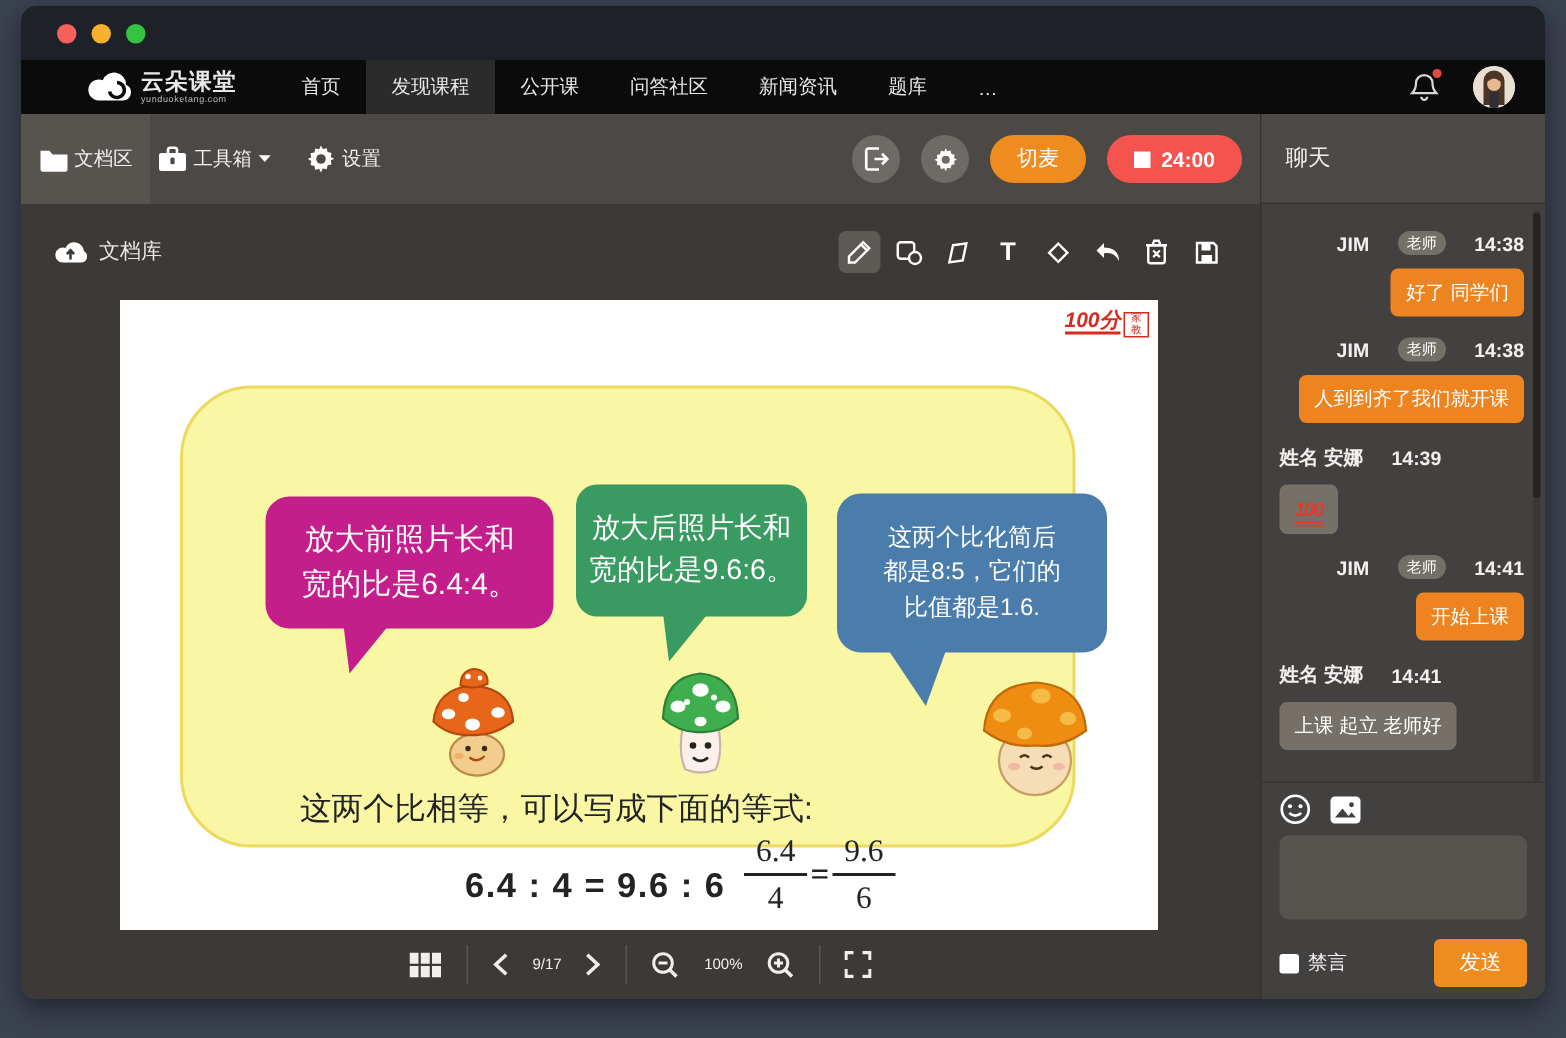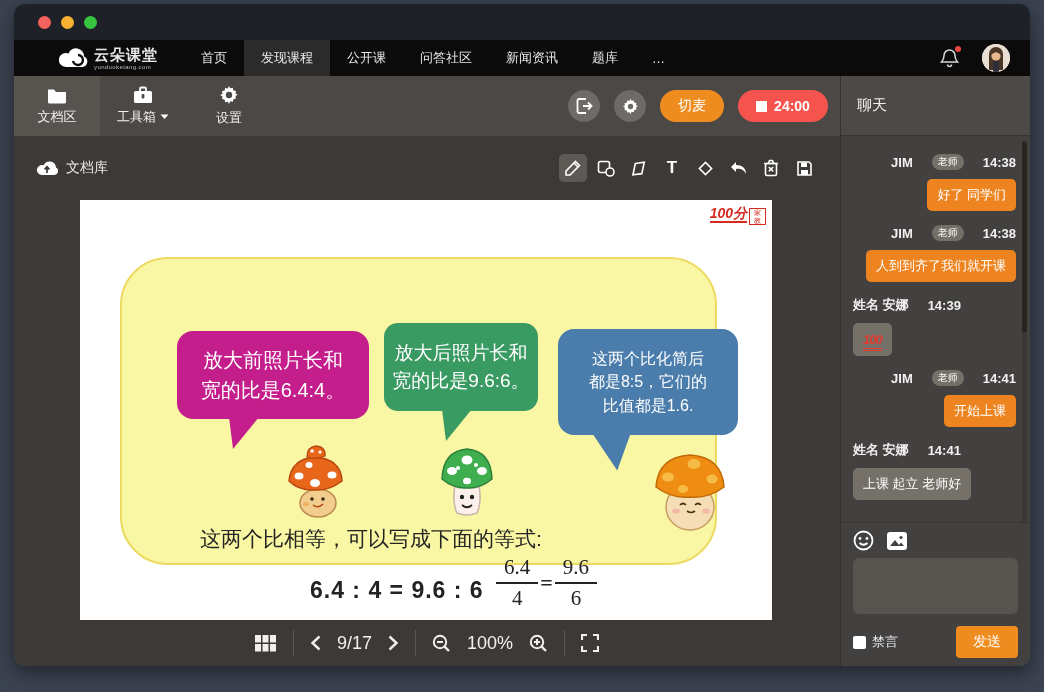--- a/index.html
+++ b/index.html
@@ -28,21 +28,21 @@
   .bell { position:relative; margin-right:22px; width:20px; height:20px; }
   .bell .dot { position:absolute; right:-1px; top:-2px; width:6px; height:6px; border-radius:50%; background:#e8483d; }
   .avatar { width:28px; height:28px; border-radius:50%; background:#efe6dc; overflow:hidden; }
 
   
   .main { flex:1; display:flex; min-height:0; }
   .left-col { width:826px; display:flex; flex-direction:column; background:#3c3936; }
 
   
   .toolbar { height:60px; background:#4b4845; display:flex; align-items:stretch; flex:0 0 auto; }
-  .tb-tab { width:86px; display:flex; flex-direction:column; align-items:center; justify-content:center;
+  .tb-tab { width:86px; display:flex; flex-direction:row; align-items:center; justify-content:center;
             color:#f0efee; font-size:13px; gap:4px; cursor:pointer; }
   .tb-tab.active { background:#575450; }
   .tb-tab .cap-row { display:flex; align-items:center; gap:4px; }
   .tb-right { margin-left:auto; display:flex; align-items:center; gap:14px; padding-right:12px; }
   .circle-btn { width:32px; height:32px; border-radius:50%; background:#6e6a66; display:flex; align-items:center; justify-content:center; cursor:pointer; }
   .pill { height:32px; border-radius:16px; display:flex; align-items:center; justify-content:center;
           color:#fff; font-size:14px; cursor:pointer;text-align:right; }
   .pill.mic { width:64px; background:#ef8c1f; }
   .pill.timer { width:90px; background:#f4544d; font-weight:bold; gap:7px; }
   .stop-sq { width:11px; height:11px; background:#fff; display:inline-block; }
@@ -83,21 +83,21 @@
   .frac { display:inline-flex; flex-direction:column; align-items:center; font-size:21px; }
   .frac .num { padding:0 8px 2px; border-bottom:2px solid #232323; }
   .frac .den { padding-top:2px; }
   .frac-eq { font-size:22px; font-weight:bold; }
 
   
   .bottom-bar { height:46px; flex:0 0 auto; display:flex; align-items:center; justify-content:center; gap:16px; color:#efeeec; }
   .bb-group { display:flex; align-items:center; gap:16px; }
   .bb-sep { width:1px; height:26px; background:#5a5753; }
   .bb-btn { display:flex; align-items:center; justify-content:center; cursor:pointer; }
-  .bb-text { font-size:18px; color:#f2f1ef; }
+  .bb-text { font-size:10px; color:#f2f1ef; }
 
   
   .chat { width:190px; display:flex; flex-direction:column; background:#434040; border-left:1px solid #34312f; }
   .chat-header { height:60px; background:#4c4946; color:#f0efee; font-size:15px; display:flex; align-items:center;
                  padding-left:16px; flex:0 0 auto; border-bottom:1px solid #383532; }
   .chat-msgs { flex:1; position:relative; overflow:hidden; padding:4px 14px 0 12px; }
   .scroll-track { position:absolute; right:3px; top:4px; width:5px; height:390px; background:#3a3734; border-radius:3px; }
   .scroll-thumb { position:absolute; right:3px; top:6px; width:5px; height:190px; background:#27241f; border-radius:3px; }
   .msg { margin-top:14px; }
   .msg-meta { display:flex; align-items:center; gap:19px; font-size:13px; color:#f2f1ef; }

